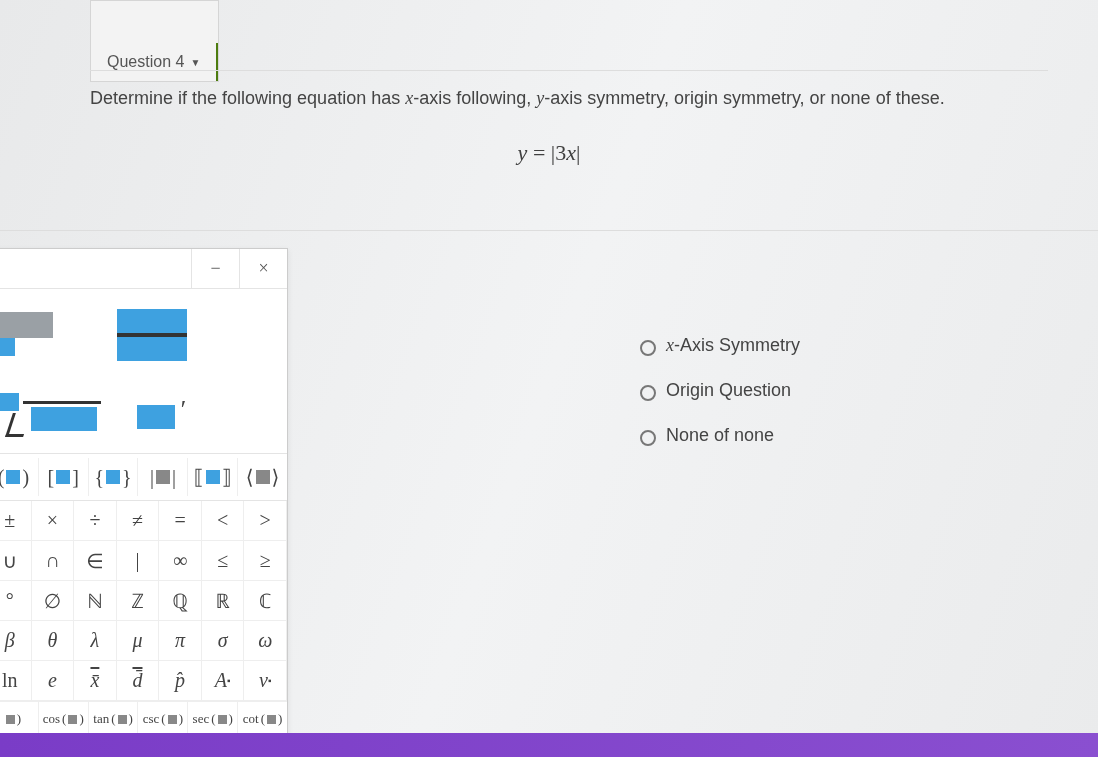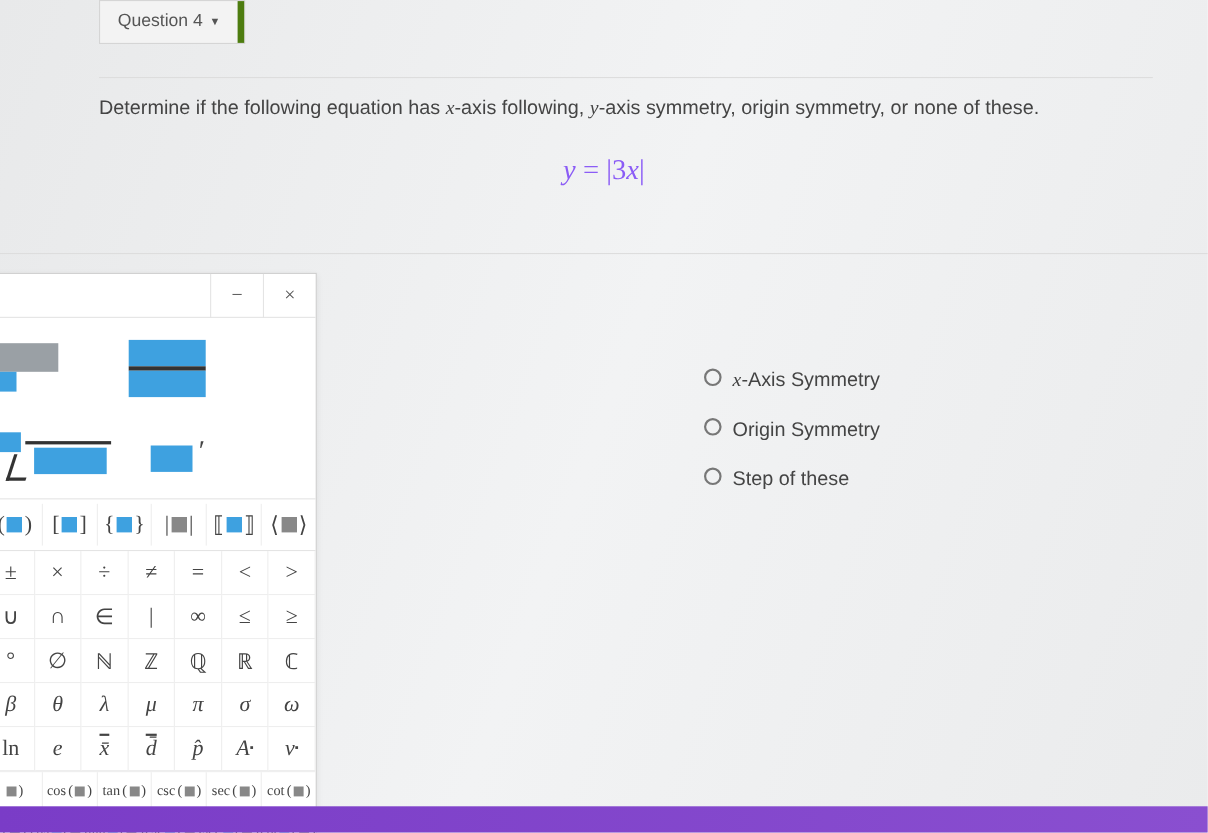--- a/index.html
+++ b/index.html
@@ -15,55 +15,55 @@
   .topbar {
     position: absolute;
     left: 90px; top: 0;
     display: flex;
     align-items: stretch;
     border: 1px solid #d5d5d5;
     background: #f3f3f3;
   }
   .q-select {
     padding: 10px 16px;
-    border-right: 6px solid #4d7c0f;
+    border-right: 2px solid #4d7c0f;
     display: flex; align-items: center; gap: 6px;
-    font-size: 16px; color: #555;
+    font-size: 16px; color: #555; margin-top: 42px;
   }
   .caret { font-size: 10px; color:#555; }
   .q-step { padding: 10px 16px; font-size: 16px; color:#555; }
   .prompt {
     position: absolute;
     left: 90px; top: 70px; right: 50px;
     font-size: 18px; color: #444; line-height: 1.5;
     border-top: 1px solid #ddd;
     padding-top: 14px;
   }
   .equation {
     position: absolute;
     left: 0; right: 0; top: 140px;
     text-align: center;
-    font-size: 26px;
+    font-size: 22px;
     font-family: "Times New Roman", serif;
     font-style: italic;
-    color: #8b5cf6;
+    color: #404040;
   }
   .equation .nrm { font-style: normal; }
   .divider {
     position: absolute; left: 0; right: 0; top: 230px;
     height: 1px; background: #ddd;
   }
   
   .answers {
     position: absolute;
     left: 640px; top: 335px;
     display: flex; flex-direction: column; gap: 24px;
     font-size: 18px;
   }
-  .opt { display: flex; align-items: flex-start; gap: 10px; cursor: pointer; }
+  .opt { display: flex; align-items: flex-end; gap: 10px; cursor: pointer; }
   .radio {
     width: 16px; height: 16px; border: 2px solid #777; border-radius: 50%;
     display: inline-block;
   }
   .opt .it { font-style: italic; font-family: "Times New Roman", serif; }
   
   .palette {
     position: absolute;
     left: -12px; top: 248px;
     width: 300px;
@@ -157,25 +157,25 @@
 
 <div class="divider"></div>
 
 <div class="answers">
   <label class="opt">
     <span class="radio"></span>
     <span><span class="it">x</span><span>-Axis Symmetry</span></span>
   </label>
   <label class="opt">
     <span class="radio"></span>
-    <span>Origin Symmetry</span>
+    <span>Origin Question</span>
   </label>
   <label class="opt">
     <span class="radio"></span>
-    <span>Step of these</span>
+    <span>None of none</span>
   </label>
 </div>
 
 <span class="nts">nts</span>
 
 <div class="palette">
   <div class="pal-header">
     <div class="pal-btn">
         <span>−</span>
       </div>

